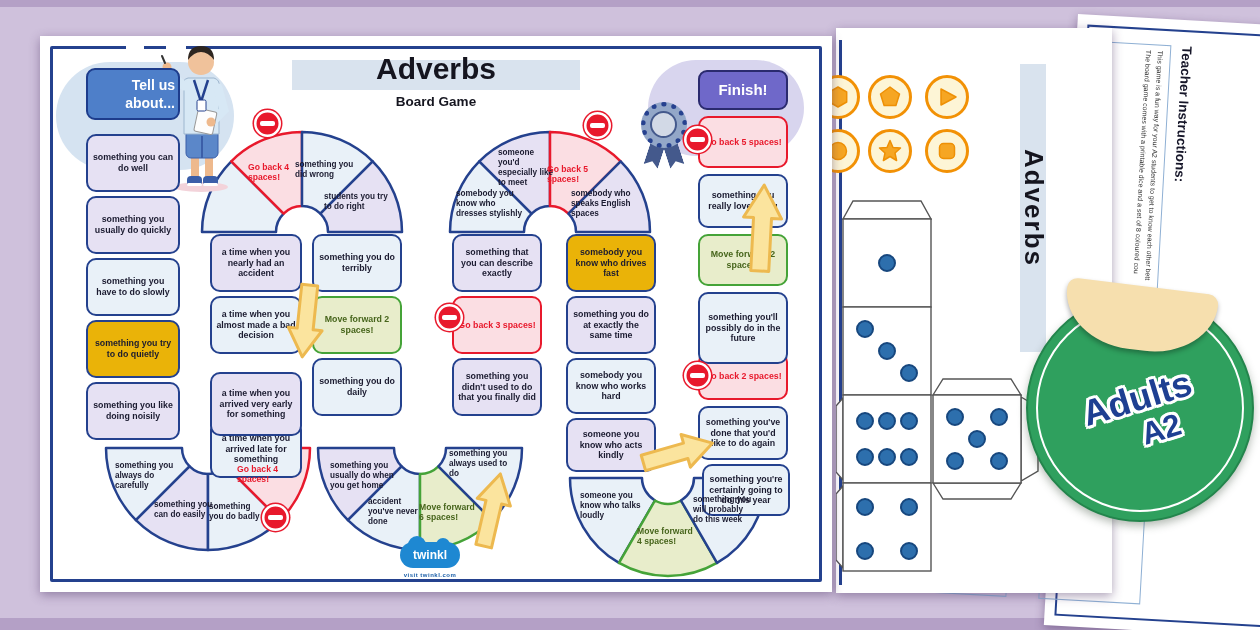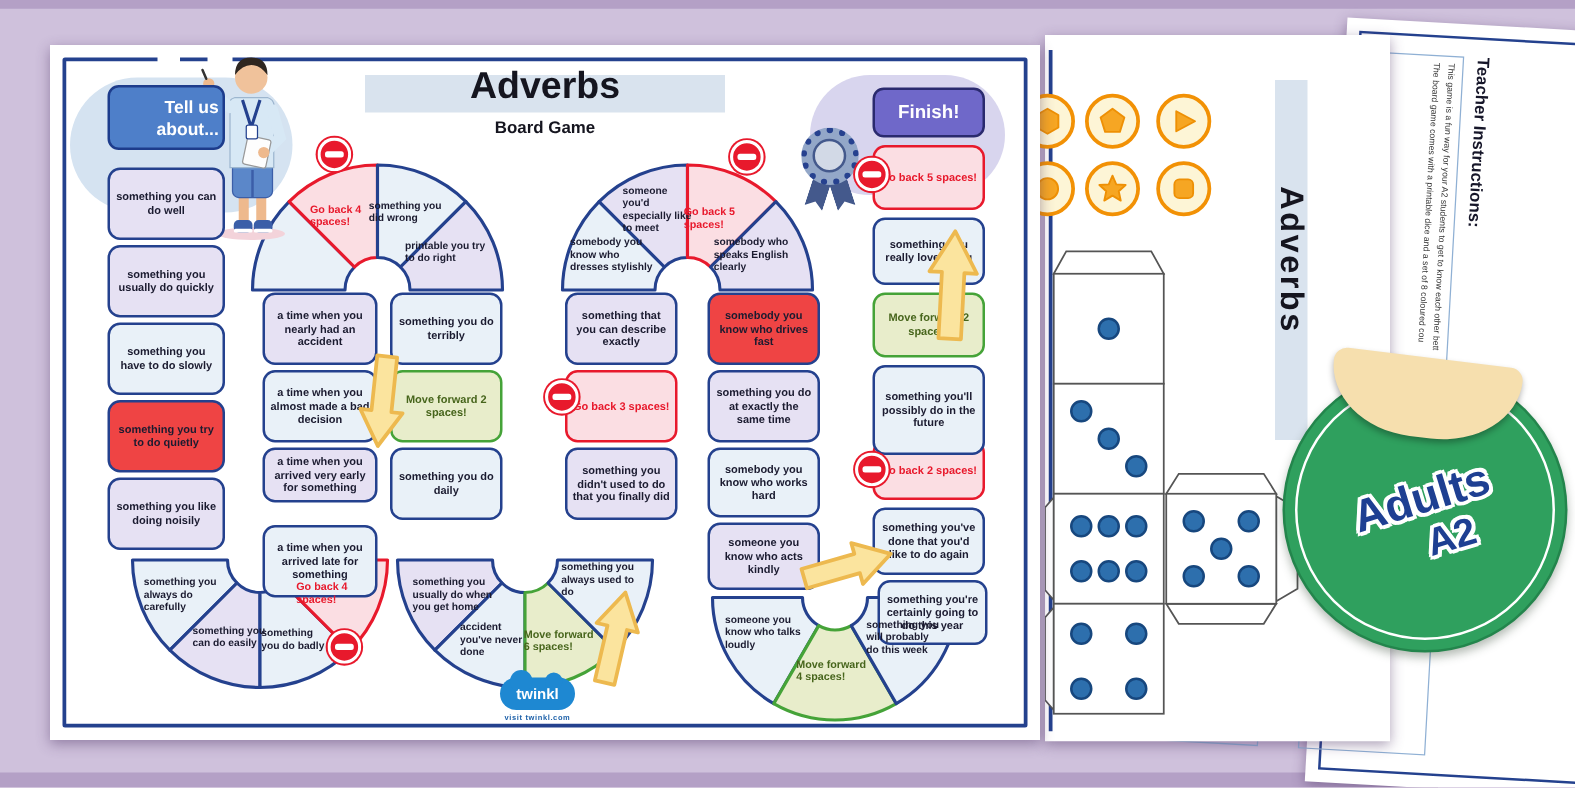--- a/index.html
+++ b/index.html
@@ -11,21 +11,21 @@
   .p1 .inner-border{position:absolute;left:10px;top:10px;right:10px;bottom:10px;border:3px solid #24418e;border-radius:2px;}
   .dash-gap{position:absolute;background:#fff;}
   .dash-seg{position:absolute;background:#24418e;}
   .boardsvg{position:absolute;left:0;top:0;z-index:1;}
   .blob{position:absolute;z-index:1;}
   .banner{position:absolute;background:#d9e3ee;z-index:1;}
   .title{position:absolute;z-index:2;text-align:center;font-weight:bold;color:#15151f;}
   .sp{position:absolute;z-index:2;border:2.5px solid #24418e;border-radius:10px;box-sizing:border-box;
       display:flex;align-items:center;justify-content:center;text-align:center;
       font-size:8.8px;font-weight:600;color:#1b1b30;line-height:1.25;padding:3px;}
-  .blue{background:#e9f1f8;} .lav{background:#e6e1f3;} .steel{background:#ef4444;}
+  .blue{background:#e9f1f8;} .lav{background:#e6e1f3;} .steel{background:#eab308;}
   .redsp{background:#fbdee3;border-color:#e8192c;color:#e8192c;font-weight:700;}
   .greensp{background:#e8edcb;border-color:#45a338;color:#47651c;font-weight:700;}
   .purpleBtn{background:#6f68c9;border-color:#2a2a6e;color:#fff;font-weight:700;font-size:15px;border-radius:9px;}
   .blueBtn{background:#4e7fc9;border-color:#1d3c8c;color:#fff;font-weight:700;font-size:14px;border-radius:9px;line-height:1.3;text-align:right;}
   .wl{position:absolute;z-index:3;display:flex;align-items:center;justify-content:center;text-align:left;
       font-size:8.2px;font-weight:600;color:#1b1b30;line-height:1.2;}
   .wl.redT{color:#e8192c;font-weight:700;font-size:8.6px;}
   .wl.greenT{color:#47651c;font-weight:700;font-size:8.6px;}
   .noent{position:absolute;z-index:4;width:27px;height:27px;border-radius:50%;background:#e8192c;
       box-shadow:inset 0 0 0 2.5px #fff,0 0 0 1.5px #e8192c;display:flex;align-items:center;justify-content:center;}
@@ -234,25 +234,25 @@
         <path d="M380 438 L380 514 A102 102 0 0 0 452.1 484.1 L398.4 430.4 A26 26 0 0 1 380 438 Z" fill="#e8edcb" stroke="#45a338"></path>
         <path d="M398.4 430.4 L452.1 484.1 A102 102 0 0 0 482 412 L406 412 A26 26 0 0 1 398.4 430.4 Z" fill="#e9f1f8"></path>
         <path d="M602 442 L530 442 A98 98 0 0 0 579 526.9 L615 464.5 A26 26 0 0 1 602 442 Z" fill="#e9f1f8"></path>
         <path d="M615 464.5 L579 526.9 A98 98 0 0 0 677 526.9 L641 464.5 A26 26 0 0 1 615 464.5 Z" fill="#e8edcb" stroke="#45a338"></path>
         <path d="M641 464.5 L677 526.9 A98 98 0 0 0 726 442 L654 442 A26 26 0 0 1 641 464.5 Z" fill="#e9f1f8"></path>
       </g>
     </svg>
 
     <div class="wl redT" style="left:208px;top:119px;width:64px;height:34px">Go back 4 spaces!</div>
     <div class="wl" style="left:255px;top:112px;width:60px;height:44px">something you did wrong</div>
-    <div class="wl" style="left:284px;top:144px;width:72px;height:44px">printable you try to do right</div>
+    <div class="wl" style="left:284px;top:144px;width:72px;height:44px">students you try to do right</div>
     <div class="wl" style="left:416px;top:142px;width:70px;height:52px">somebody you know who dresses stylishly</div>
     <div class="wl" style="left:458px;top:104px;width:58px;height:56px">someone you'd especially like to meet</div>
     <div class="wl redT" style="left:507px;top:121px;width:60px;height:34px">Go back 5 spaces!</div>
-    <div class="wl" style="left:531px;top:146px;width:78px;height:44px">somebody who speaks English clearly</div>
+    <div class="wl" style="left:531px;top:146px;width:78px;height:44px">somebody who speaks English spaces</div>
     <div class="wl" style="left:75px;top:418px;width:70px;height:44px">something you always do carefully</div>
     <div class="wl" style="left:114px;top:452px;width:62px;height:44px">something you can do easily</div>
     <div class="wl" style="left:169px;top:454px;width:54px;height:44px">something you do badly</div>
     <div class="wl redT" style="left:197px;top:421px;width:62px;height:34px">Go back 4 spaces!</div>
     <div class="wl" style="left:290px;top:413px;width:64px;height:54px">something you usually do when you get home</div>
     <div class="wl" style="left:328px;top:454px;width:58px;height:44px">accident you've never done</div>
     <div class="wl greenT" style="left:379px;top:454px;width:56px;height:44px">Move forward 6 spaces!</div>
     <div class="wl" style="left:409px;top:406px;width:62px;height:44px">something you always used to do</div>
     <div class="wl" style="left:540px;top:448px;width:66px;height:44px">someone you know who talks loudly</div>
     <div class="wl greenT" style="left:597px;top:478px;width:62px;height:44px">Move forward 4 spaces!</div>
@@ -270,21 +270,21 @@
     <div class="sp steel" style="left:46px;top:284px;width:94px;height:58px">
         <span>something you try to do quietly</span>
       </div>
     <div class="sp lav" style="left:46px;top:346px;width:94px;height:58px">
         <span>something you like doing noisily</span>
       </div>
 
     <div class="sp blue" style="left:170px;top:384px;width:92px;height:58px">
         <span>a time when you arrived late for something</span>
       </div>
-    <div class="sp lav" style="left:170px;top:322px;width:92px;height:44px">
+    <div class="sp lav" style="left:170px;top:336px;width:92px;height:64px">
         <span>a time when you arrived very early for something</span>
       </div>
     <div class="sp blue" style="left:170px;top:260px;width:92px;height:58px">
         <span>a time when you almost made a bad decision</span>
       </div>
     <div class="sp lav" style="left:170px;top:198px;width:92px;height:58px">
         <span>a time when you nearly had an accident</span>
       </div>
 
     <div class="sp blue" style="left:272px;top:198px;width:90px;height:58px">

